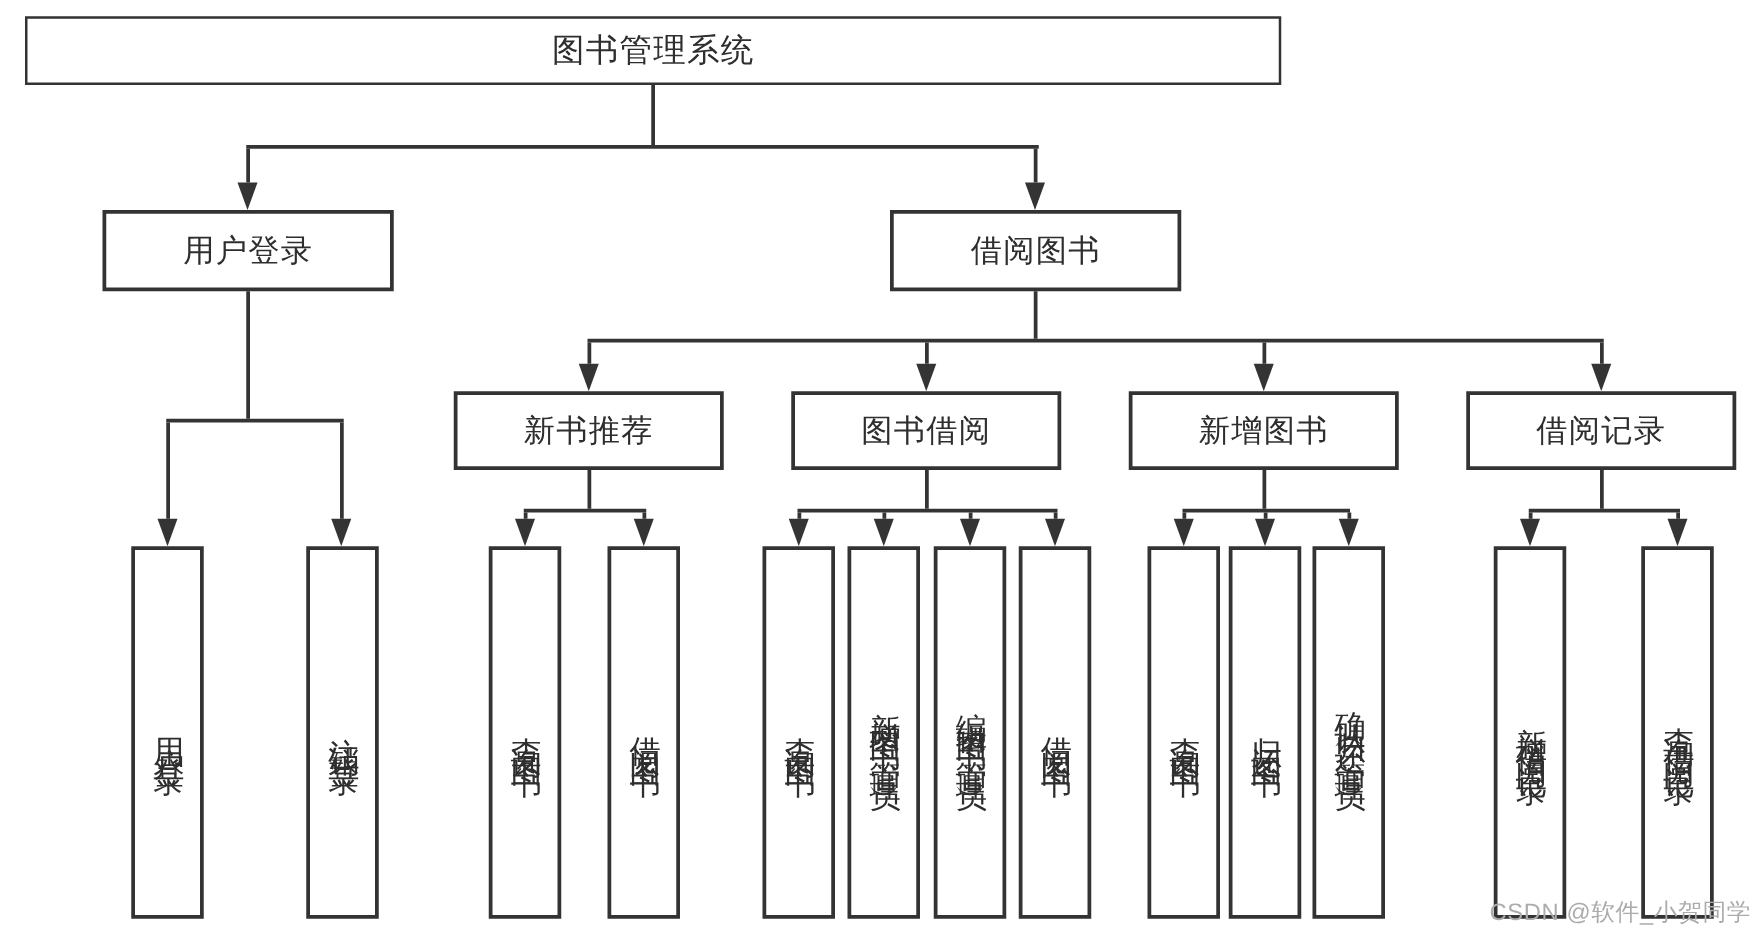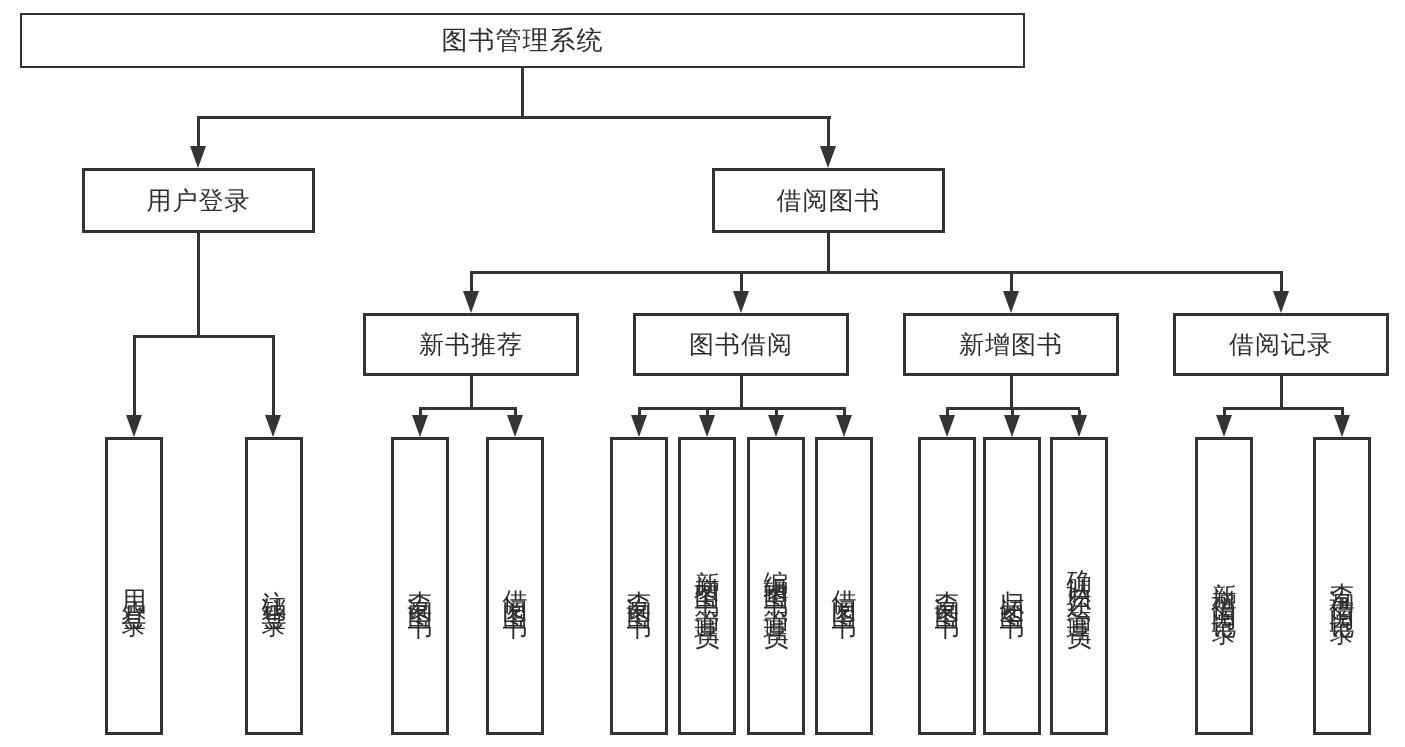--- a/index.html
+++ b/index.html
@@ -169,14 +169,15 @@
   <div class="ar" style="left:939px; top:415px;"></div>
   <div class="vl" style="left:1011px; top:410px; height:5px;"></div>
   <div class="ar" style="left:1004px; top:415px;"></div>
   <div class="vl" style="left:1078px; top:410px; height:5px;"></div>
   <div class="ar" style="left:1071px; top:415px;"></div>
   <div class="vl" style="left:1223px; top:410px; height:5px;"></div>
   <div class="ar" style="left:1216px; top:415px;"></div>
   <div class="vl" style="left:1341px; top:410px; height:5px;"></div>
   <div class="ar" style="left:1334px; top:415px;"></div>
 
+  <div class="watermark">CSDN @软件_小贺同学</div>
 
 </div>
 
 </body></html>

